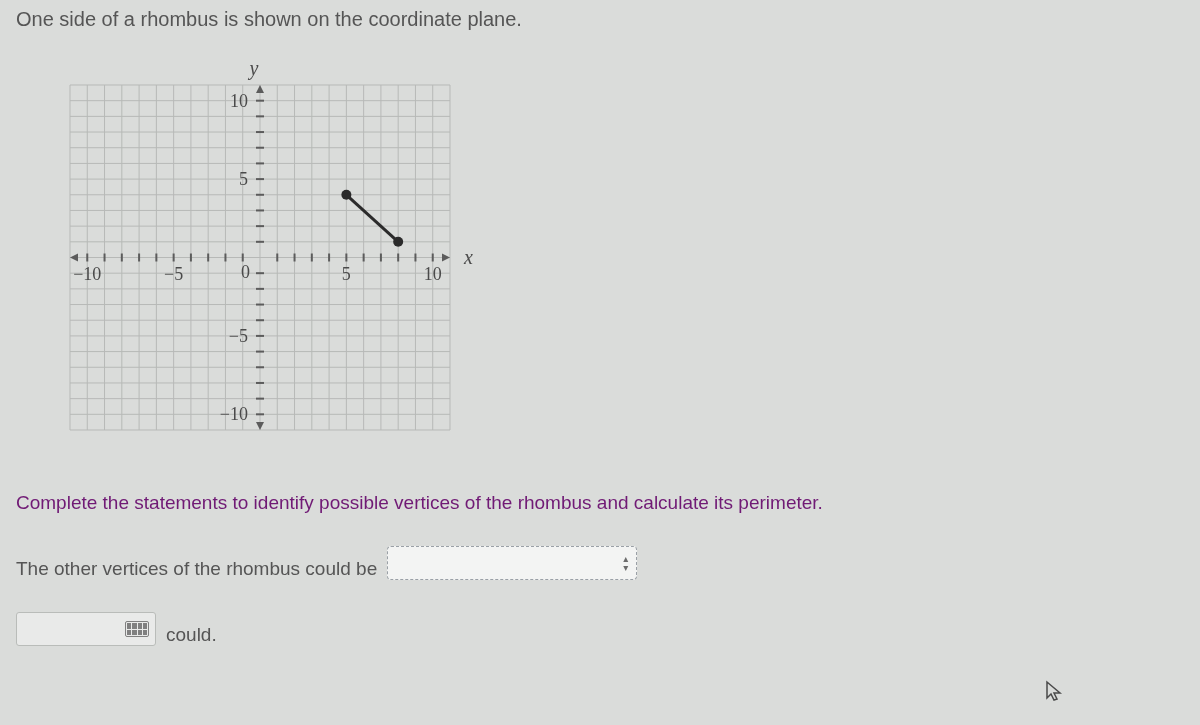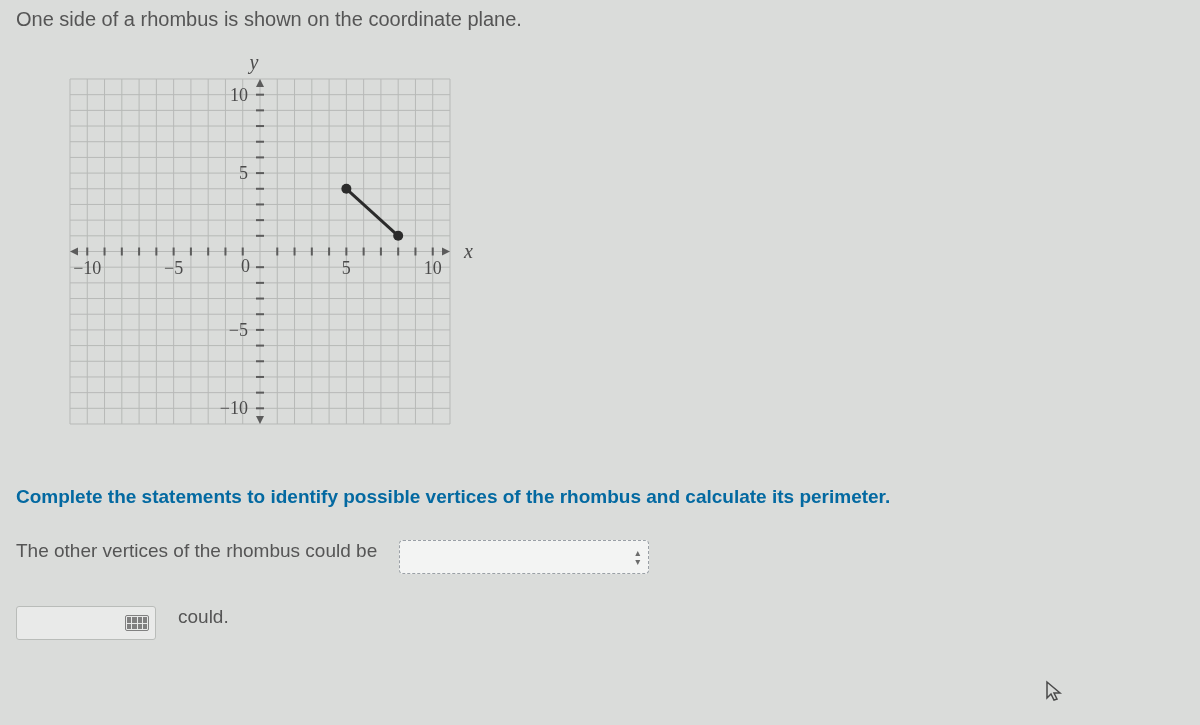--- a/index.html
+++ b/index.html
@@ -8,38 +8,37 @@
       background: #dadcda;
       color: #4a4a4a;
       padding: 8px 16px;
       width: 1200px;
       height: 725px;
       overflow: hidden;
     }
     .prompt-title {
       font-size: 20px;
       color: #555;
-      margin-bottom: 18px;
+      margin-bottom: 24px;
     }
     .chart-wrap {
       margin: 10px 0 20px 14px;
     }
     .statement {
       font-size: 19px;
-      color: #0369a1;
+      color: #701a75;
       margin-top: 38px;
-      font-weight: bold;
     }
     .fill-row {
       font-size: 19px;
       color: #555;
       margin-top: 32px;
       display: flex;
-      align-items: flex-start;
-      gap: 22px;
+      align-items: flex-end;
+      gap: 10px;
       flex-wrap: wrap;
     }
     .dropdown {
       display: inline-flex;
       align-items: center;
       justify-content: flex-end;
       width: 250px;
       height: 34px;
       background: #f3f4f3;
       border: 1px dashed #9aa0a6;

